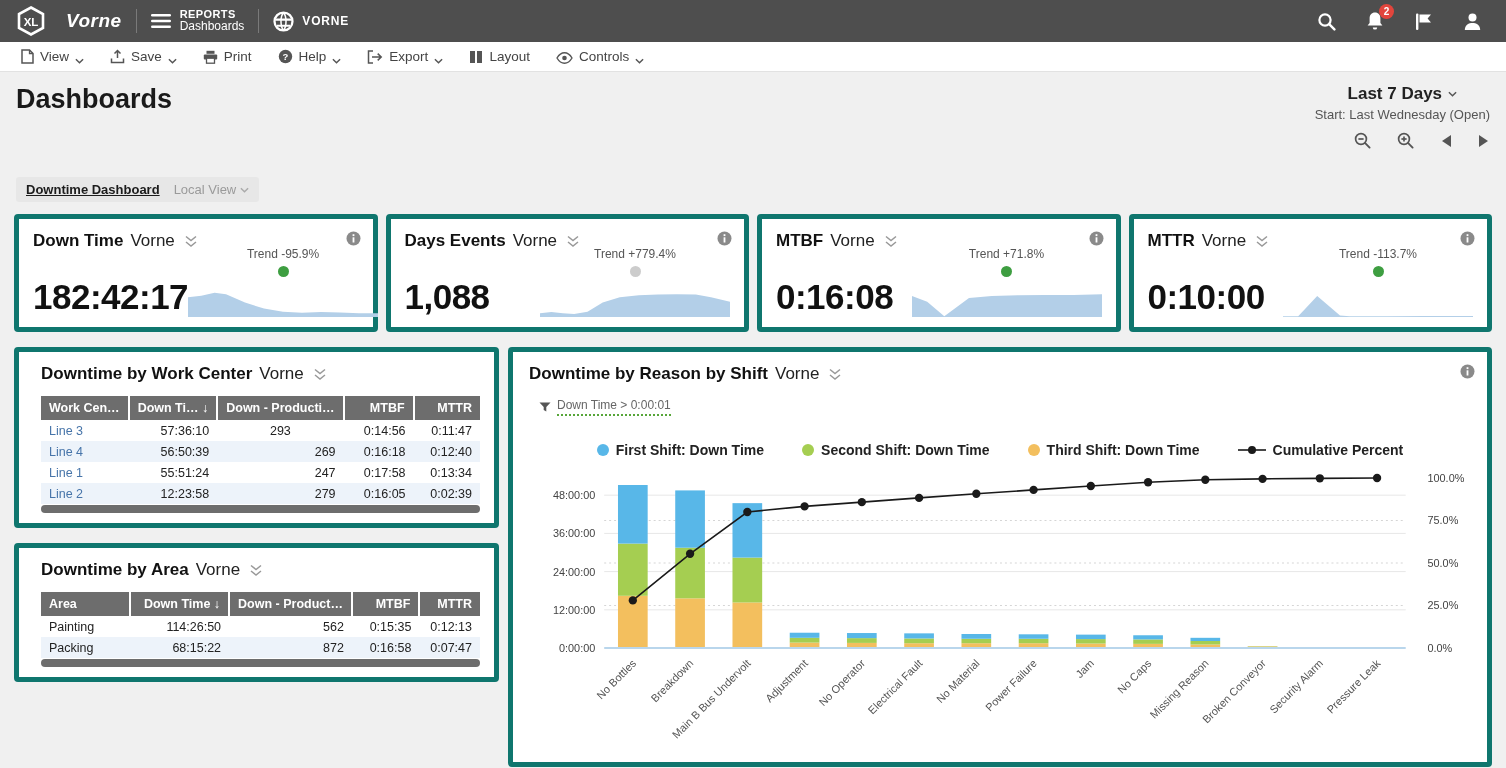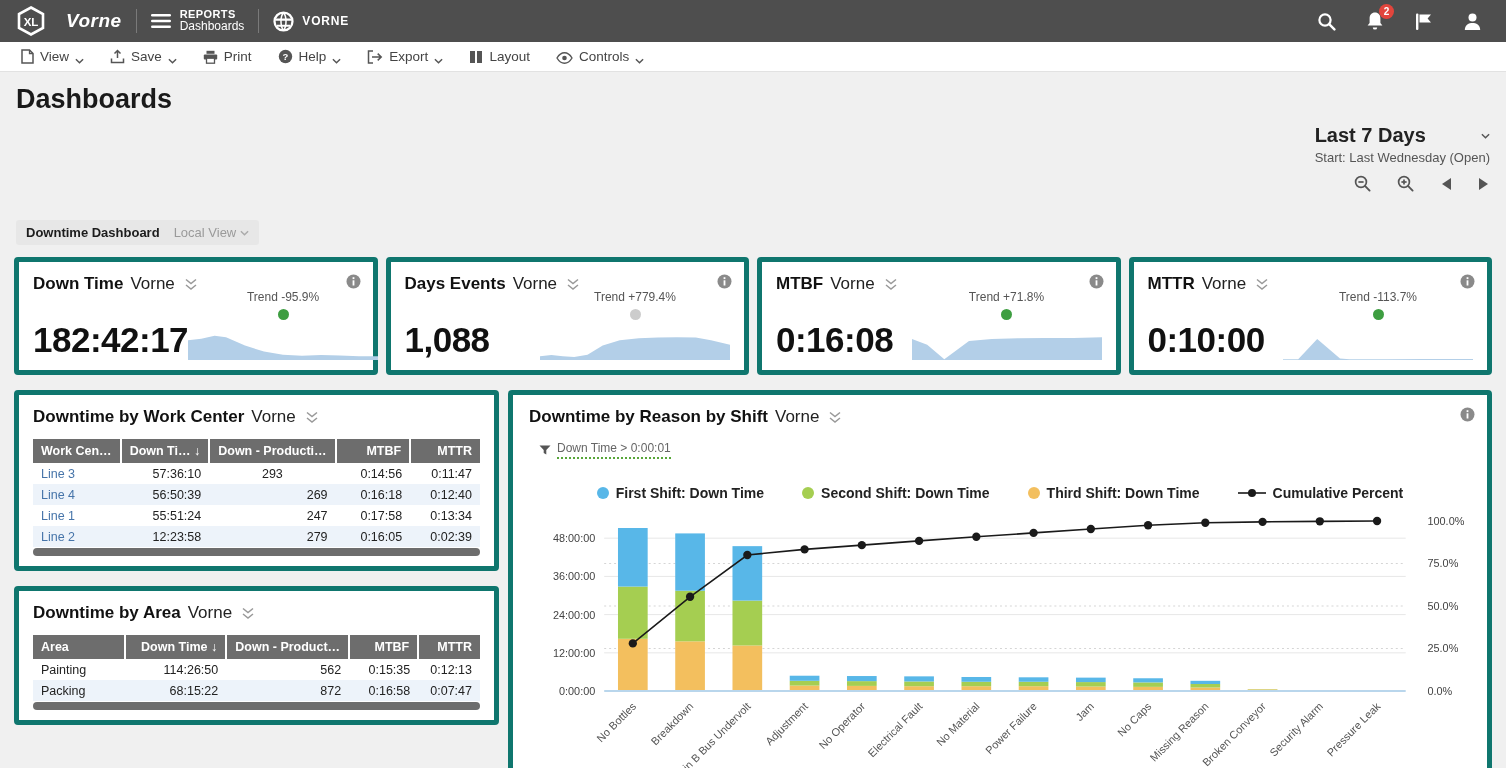--- a/index.html
+++ b/index.html
@@ -30,31 +30,31 @@
   .tool-btn { display:flex; align-items:flex-end; gap:6px; font-size:13.5px; color:#444;
               padding:4px 11px; cursor:pointer; border-radius:3px; background:none; border:none;
               font-family:"Liberation Sans", sans-serif; }
   .tool-btn svg { flex:none; }
   .caret { width:9px; height:6px; }
 
   
   .page-head { display:flex; justify-content:space-between; padding:12px 16px 0 16px; }
   .page-title { font-size:27px; font-weight:bold; color:#1a1a1a; }
   .range-block { text-align:right; }
-  .range-label { font-size:20px; font-weight:bold; display:flex; align-items:center; gap:6px;
-                 justify-content:space-between; cursor:pointer;margin-top:40px; }
+  .range-label { font-size:17px; font-weight:bold; display:flex; align-items:center; gap:6px;
+                 justify-content:center; cursor:pointer; }
   .range-sub { font-size:13px; color:#555; margin-top:3px; }
   .range-controls { display:flex; gap:26px; justify-content:flex-end; margin-top:10px; align-items:center; }
   .range-controls .rc { cursor:pointer; display:flex; }
 
   
   .tab-row { padding:28px 16px 0 16px; }
   .tab-pill { display:inline-flex; align-items:center; gap:14px; background:#e7e7e7;
               padding:5px 10px; border-radius:3px; }
-  .tab-primary { font-size:13px; font-weight:bold; color:#1c1c1c; cursor:pointer; }
+  .tab-primary { font-size:13px; font-weight:bold; color:#1c1c1c; cursor:pointer;text-decoration:underline; }
   .tab-secondary { font-size:13px; color:#9a9a9a; display:flex; align-items:center; gap:4px; cursor:pointer; }
 
   
   .content { padding:12px 14px 0 14px; }
   .card { background:#fff; border:5px solid #0f766e; border-radius:4px; }
   .kpi-row { display:grid; grid-template-columns:repeat(4,1fr); gap:8px; }
   .kpi-card { height:118px; padding:12px 14px; position:relative; }
   .card-title-row { display:flex; align-items:center; gap:7px; }
   .card-title { font-size:17px; font-weight:bold; color:#111; }
   .card-scope { font-size:17px; color:#222; font-weight:normal; }
@@ -64,21 +64,21 @@
                 align-items:flex-end; justify-content:space-between; }
   .kpi-value { font-size:35px; font-weight:bold; letter-spacing:-0.5px; color:#111; }
   .trend-wrap { width:190px; }
   .trend-line { display:flex; align-items:center; justify-content:flex-end; gap:5px;
                 font-size:12px; color:#555; margin-bottom:2px;flex-direction:column; }
   .trend-dot { width:11px; height:11px; border-radius:50%; }
   .spark { width:190px; height:38px; display:block; }
 
   .row2 { display:grid; grid-template-columns:485px 1fr; gap:9px; margin-top:15px; align-items:start; }
   .left-col { display:flex; flex-direction:column; gap:15px; }
-  .table-card { padding:12px 14px 10px 14px; }
+  .table-card { padding:12px 14px 10px 22px; }
   .data-table { width:100%; border-collapse:collapse; margin-top:12px; font-size:12.5px; }
   .data-table th { background:#6d6d6d; color:#fff; font-weight:bold; padding:5px 8px;
                    border-right:2px solid #fff; white-space:nowrap; cursor:pointer; }
   .data-table th:last-child { border-right:none; }
   .data-table td { padding:3.5px 8px; white-space:nowrap; }
   .data-table tr:nth-child(even) td { background:#edf3fa; }
   .cell-link { color:#4674a9; cursor:pointer; }
   .hscroll { height:8px; background:#6d6d6d; border-radius:4px; margin-top:1px; cursor:pointer; }
 
   

